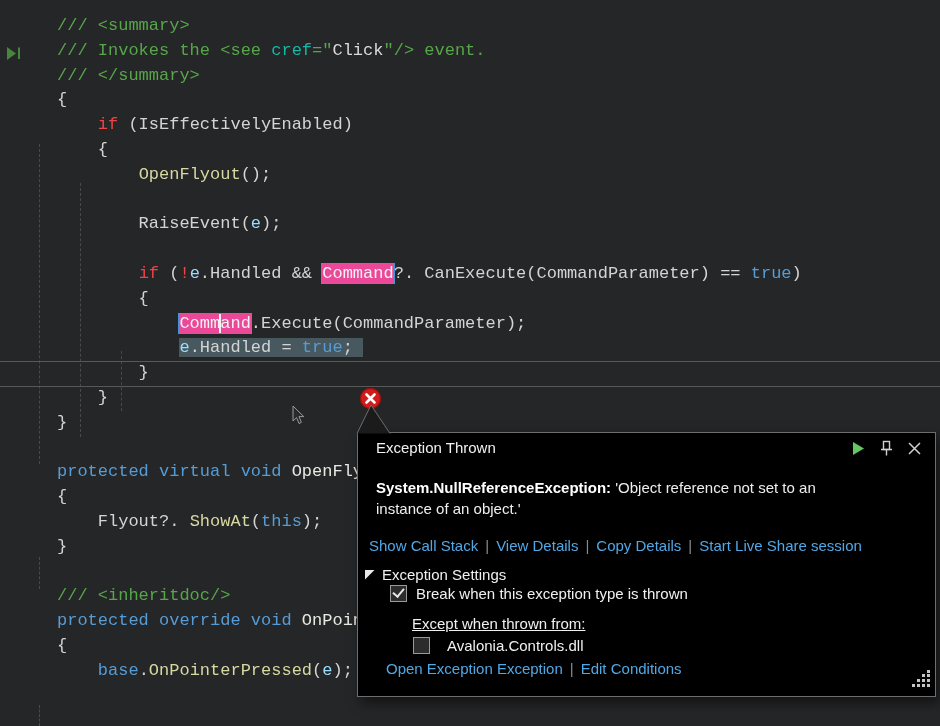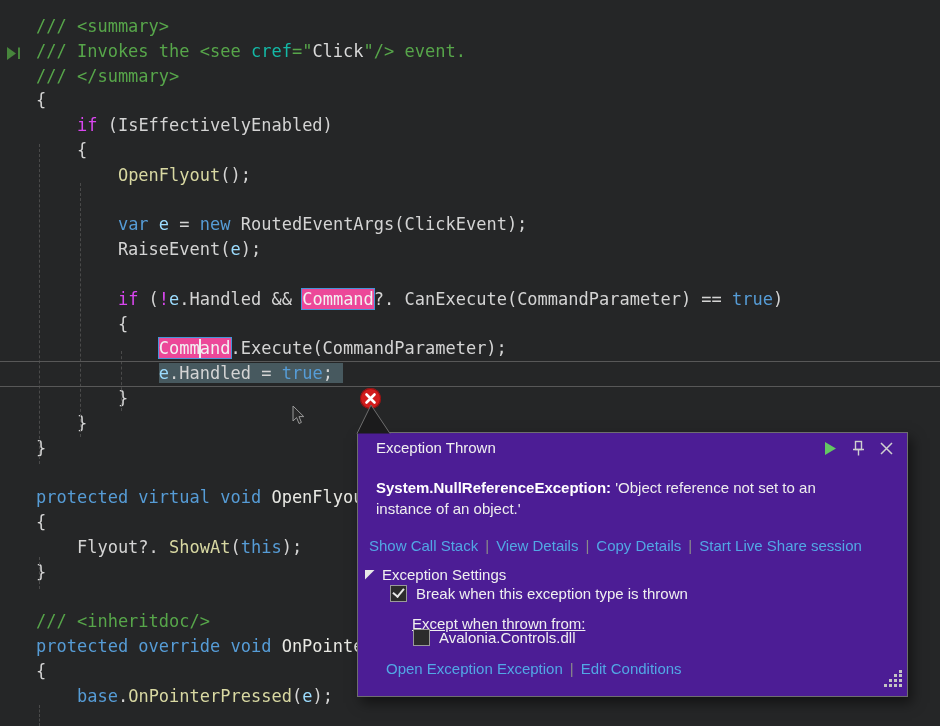--- a/index.html
+++ b/index.html
@@ -3,26 +3,26 @@
 <meta charset="utf-8">
 <style>
   html,body{margin:0;padding:0;background:#252627;}
   body{width:940px;height:726px;position:relative;overflow:hidden;
        font-family:"Liberation Sans",sans-serif;}
 
   
   .editor{position:absolute;inset:0;z-index:0;
           font-family:"DejaVu Sans Mono",monospace;font-size:17px;line-height:24.8px;
           color:#d4d4d4;padding-top:14px;}
-  .code-line{white-space:pre;height:24.8px;padding-left:36px;}
+  .code-line{white-space:pre;height:24.8px;padding-left:57px;font-family:Liberation Mono, monospace;}
   .tk-com{color:#57a64a}
   .tk-comattr{color:#14b8a6}
   .tk-comval{color:#dadada}
   .tk-kw{color:#569cd6}
-  .tk-ctrl{color:#d946ef}
+  .tk-ctrl{color:#ef4444}
   .tk-loc{color:#9cdcfe}
   .tk-meth{color:#d8d8a2}
   .tk-decl{color:#e9e9e4}
   .tk-pln{color:#d4d4d4}
   .tk-pln2{color:#f2f2f2}
   .tk-box{background:#ec4899;outline:1px solid #4593d8;color:#f2f2f2;}
   .tk-sel{background:#47595f;}
   .caret{display:inline-block;width:2px;height:19px;background:#f0f0f0;
          vertical-align:text-bottom;margin:0 -1px;}
 
@@ -42,60 +42,59 @@
 
   .error-glyph{position:absolute;left:360px;top:388px;width:21px;height:21px;z-index:2;}
   .error-glyph .circle{position:absolute;inset:0;border-radius:50%;background:#d11c1c;
                        box-shadow:inset 0 0 0 1px #8d1212;}
   .error-glyph svg{position:absolute;inset:0;}
 
   .mouse-cursor{position:absolute;left:292px;top:406px;z-index:3;}
 
   
   .dialog{position:absolute;left:357px;top:432px;width:549px;height:263px;z-index:10;
-          background:#4c1d95;border:1px solid #6e6e6e;color:#e8e8e8;font-size:15px;
-          box-shadow:4px 6px 12px rgba(0,0,0,.5);}
+          background:#000000;border:1px solid #6e6e6e;color:#e8e8e8;font-size:15px;
+          box-shadow:4px 6px 12px rgba(0,0,0,.5);padding-left:28px;}
   .dialog>div{position:absolute;}
   .dlg-title{left:18px;top:6px;color:#f1f1f1;}
   .dlg-icons{right:12px;top:7px;display:flex;gap:11px;align-items:center;}
   .dlg-icons .icon-btn{width:17px;height:17px;cursor:pointer;}
   .dlg-body{left:18px;top:44px;width:486px;line-height:21px;color:#eeeeee;}
   .dlg-body b{color:#ffffff;}
   .link{color:#52a7e5;cursor:pointer;}
   .sep{color:#8a8a8a;margin:0 7px;}
   .dlg-links{left:11px;top:104px;white-space:nowrap;}
   .dlg-settings-header{left:7px;top:133px;display:flex;align-items:center;gap:7px;color:#f0f0f0;}
   .expander{width:10px;height:10px;background:#e8e8e8;
             clip-path:polygon(0 0,100% 0,0 100%);}
   .checkbox{width:15px;height:15px;border:1px solid #9a9a9a;background:#2c2c2c;
             position:relative;display:inline-block;flex:none;}
   .checkbox.checked::after{content:"";position:absolute;left:4px;top:0px;width:5px;height:9px;
             border:solid #e8e8e8;border-width:0 2px 2px 0;transform:rotate(40deg);}
   .dlg-break-row{left:32px;top:152px;display:flex;align-items:center;gap:9px;color:#f0f0f0;text-align:right;}
   .dlg-except{left:54px;top:182px;color:#f0f0f0;text-decoration:underline;}
-  .dlg-module-row{left:55px;top:196px;display:flex;align-items:center;gap:9px;color:#f0f0f0;justify-content:flex-end;}
+  .dlg-module-row{left:55px;top:204px;display:flex;align-items:center;gap:17px;color:#f0f0f0;justify-content:flex-end;}
   .dlg-footer-links{left:28px;top:227px;white-space:nowrap;}
   .grip{right:5px;bottom:5px;}
 
   .wedge{position:absolute;left:350px;top:398px;z-index:11;}
 </style>
 </head>
 <body>
 
 <div class="editor">
   <div>
       <div class="code-line"><span class="tk-com">/// &lt;summary&gt;</span></div>
       <div class="code-line"><span class="tk-com">/// Invokes the &lt;see </span><span class="tk-comattr">cref</span><span class="tk-com">="</span><span class="tk-comval">Click</span><span class="tk-com">"/&gt; event.</span></div>
       <div class="code-line"><span class="tk-com">/// &lt;/summary&gt;</span></div>
       <div class="code-line"><span class="tk-pln">{</span></div>
       <div class="code-line"><span class="tk-pln">    </span><span class="tk-ctrl">if</span><span class="tk-pln"> (IsEffectivelyEnabled)</span></div>
       <div class="code-line"><span class="tk-pln">    {</span></div>
       <div class="code-line"><span class="tk-pln">        </span><span class="tk-meth">OpenFlyout</span><span class="tk-pln">();</span></div>
       <div class="code-line"></div>
-      <div class="code-line"><span class="tk-pln">        </span><span class="tk-kw">var</span><span class="tk-pln"> </span><span class="tk-loc">e</span><span class="tk-pln"> = </span><span class="tk-kw">new</span><span class="tk-pln"> RoutedEventArgs(ClickEvent);</span></div>
       <div class="code-line"><span class="tk-pln">        RaiseEvent(</span><span class="tk-loc">e</span><span class="tk-pln">);</span></div>
       <div class="code-line"></div>
       <div class="code-line"><span class="tk-pln">        </span><span class="tk-ctrl">if</span><span class="tk-pln"> (</span><span class="tk-ctrl">!</span><span class="tk-loc">e</span><span class="tk-pln">.Handled &amp;&amp; </span><span class="tk-box">Command</span><span class="tk-pln">?. CanExecute(CommandParameter) == </span><span class="tk-kw">true</span><span class="tk-pln">)</span></div>
       <div class="code-line"><span class="tk-pln">        {</span></div>
       <div class="code-line"><span class="tk-pln">            </span><span class="tk-box"><span class="tk-pln2">Comm</span><span class="caret"></span><span class="tk-pln2">and</span></span><span class="tk-pln">.Execute(CommandParameter);</span></div>
       <div class="code-line"><span class="tk-pln">            </span><span class="tk-loc tk-sel">e</span><span class="tk-pln tk-sel">.Handled = </span><span class="tk-kw tk-sel">true</span><span class="tk-pln tk-sel">; </span></div>
       <div class="code-line"><span class="tk-pln">        }</span></div>
       <div class="code-line"><span class="tk-pln">    }</span></div>
       <div class="code-line"><span class="tk-pln">}</span></div>
       <div class="code-line"></div>

